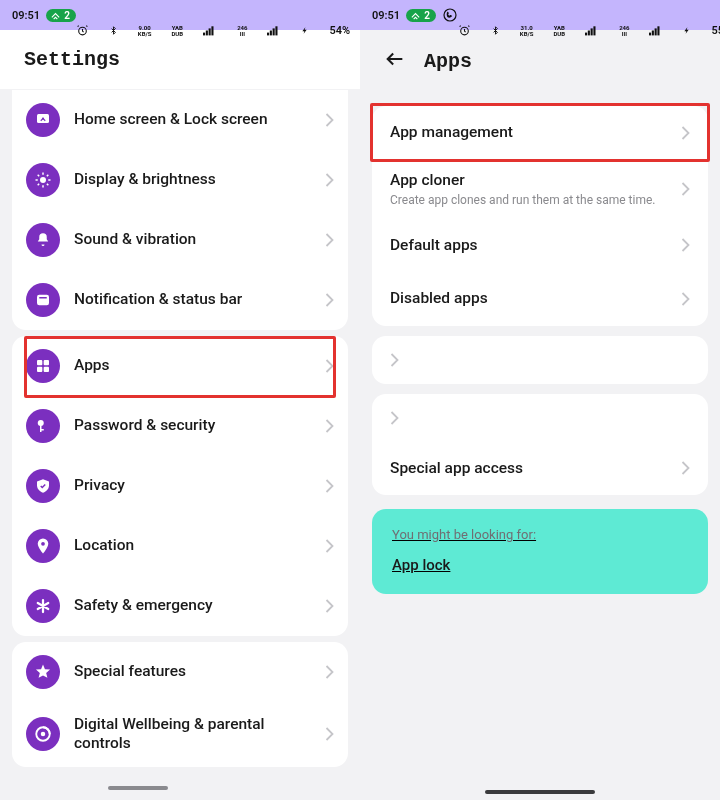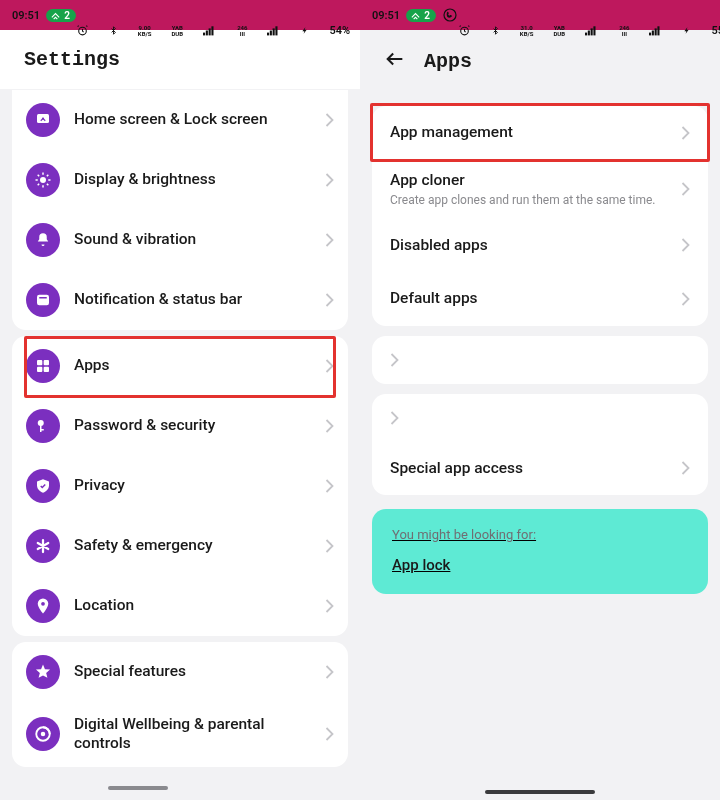--- a/index.html
+++ b/index.html
@@ -21,21 +21,21 @@
   
   .statusbar {
     height: 30px;
     display: flex;
     align-items: center;
     justify-content: space-between;
     padding: 0 12px;
     font-size: 11px;
     font-weight: 600;
     color: #111;
-    background: #be185d;
+    background: #c4b5fd;
   }
   .sb-left { display: flex; align-items: center; gap: 6px; }
   .sb-right { display: flex; align-items: center; gap: 20px; margin-top: 31px; }
   .pill {
     background: #17a34a;
     color: #fff;
     border-radius: 10px;
     padding: 1px 6px 1px 4px;
     display: inline-flex;
     align-items: center;
@@ -296,38 +296,38 @@
             </svg>
         </span>
         <span class="row-label">Privacy</span>
         <svg class="chev" width="9" height="14" viewBox="0 0 8 14" fill="none">
             <path d="M1 1l6 6-6 6" stroke="currentColor" stroke-width="1.8"></path>
           </svg>
       </div>
       <div class="row">
         <span class="icon-circle">
           <svg width="18" height="18" viewBox="0 0 24 24" fill="#fff">
+              <path d="M12 2a7 7 0 00-7 7c0 5 7 13 7 13s7-8 7-13a7 7 0 00-7-7z"></path>
+              <circle cx="12" cy="9" r="2.5" fill="#7b2fbf"></circle>
+            </svg>
+        </span>
+        <span class="row-label">Location</span>
+        <svg class="chev" width="9" height="14" viewBox="0 0 8 14" fill="none">
+            <path d="M1 1l6 6-6 6" stroke="currentColor" stroke-width="1.8"></path>
+          </svg>
+      </div>
+      <div class="row">
+        <span class="icon-circle">
+          <svg width="18" height="18" viewBox="0 0 24 24" fill="#fff">
               <g stroke="#fff" stroke-width="3" stroke-linecap="round">
                 <path d="M12 4v16M5 8l14 8M5 16l14-8"></path>
               </g>
             </svg>
         </span>
         <span class="row-label">Safety &amp; emergency</span>
-        <svg class="chev" width="9" height="14" viewBox="0 0 8 14" fill="none">
-            <path d="M1 1l6 6-6 6" stroke="currentColor" stroke-width="1.8"></path>
-          </svg>
-      </div>
-      <div class="row">
-        <span class="icon-circle">
-          <svg width="18" height="18" viewBox="0 0 24 24" fill="#fff">
-              <path d="M12 2a7 7 0 00-7 7c0 5 7 13 7 13s7-8 7-13a7 7 0 00-7-7z"></path>
-              <circle cx="12" cy="9" r="2.5" fill="#7b2fbf"></circle>
-            </svg>
-        </span>
-        <span class="row-label">Location</span>
         <svg class="chev" width="9" height="14" viewBox="0 0 8 14" fill="none">
             <path d="M1 1l6 6-6 6" stroke="currentColor" stroke-width="1.8"></path>
           </svg>
       </div>
     </div>
 
     <div class="card">
       <div class="row">
         <span class="icon-circle">
           <svg width="18" height="18" viewBox="0 0 24 24" fill="#fff">
@@ -433,27 +433,27 @@
     <div class="r-row" style="padding-top:12px; padding-bottom:12px;">
       <div class="row-texts">
         <span class="row-label">App cloner</span>
         <span class="row-sub">Create app clones and run them at the same time.</span>
       </div>
       <svg class="chev" width="9" height="14" viewBox="0 0 8 14" fill="none">
           <path d="M1 1l6 6-6 6" stroke="currentColor" stroke-width="1.8"></path>
         </svg>
     </div>
     <div class="r-row">
+      <span class="row-label">Default apps</span>
+      <svg class="chev" width="9" height="14" viewBox="0 0 8 14" fill="none">
+          <path d="M1 1l6 6-6 6" stroke="currentColor" stroke-width="1.8"></path>
+        </svg>
+    </div>
+    <div class="r-row">
       <span class="row-label">Disabled apps</span>
-      <svg class="chev" width="9" height="14" viewBox="0 0 8 14" fill="none">
-          <path d="M1 1l6 6-6 6" stroke="currentColor" stroke-width="1.8"></path>
-        </svg>
-    </div>
-    <div class="r-row">
-      <span class="row-label">Default apps</span>
       <svg class="chev" width="9" height="14" viewBox="0 0 8 14" fill="none">
           <path d="M1 1l6 6-6 6" stroke="currentColor" stroke-width="1.8"></path>
         </svg>
     </div>
   </div>
 
   <div class="card">
     <div class="r-row">
       <svg class="chev" width="9" height="14" viewBox="0 0 8 14" fill="none">
           <path d="M1 1l6 6-6 6" stroke="currentColor" stroke-width="1.8"></path>

